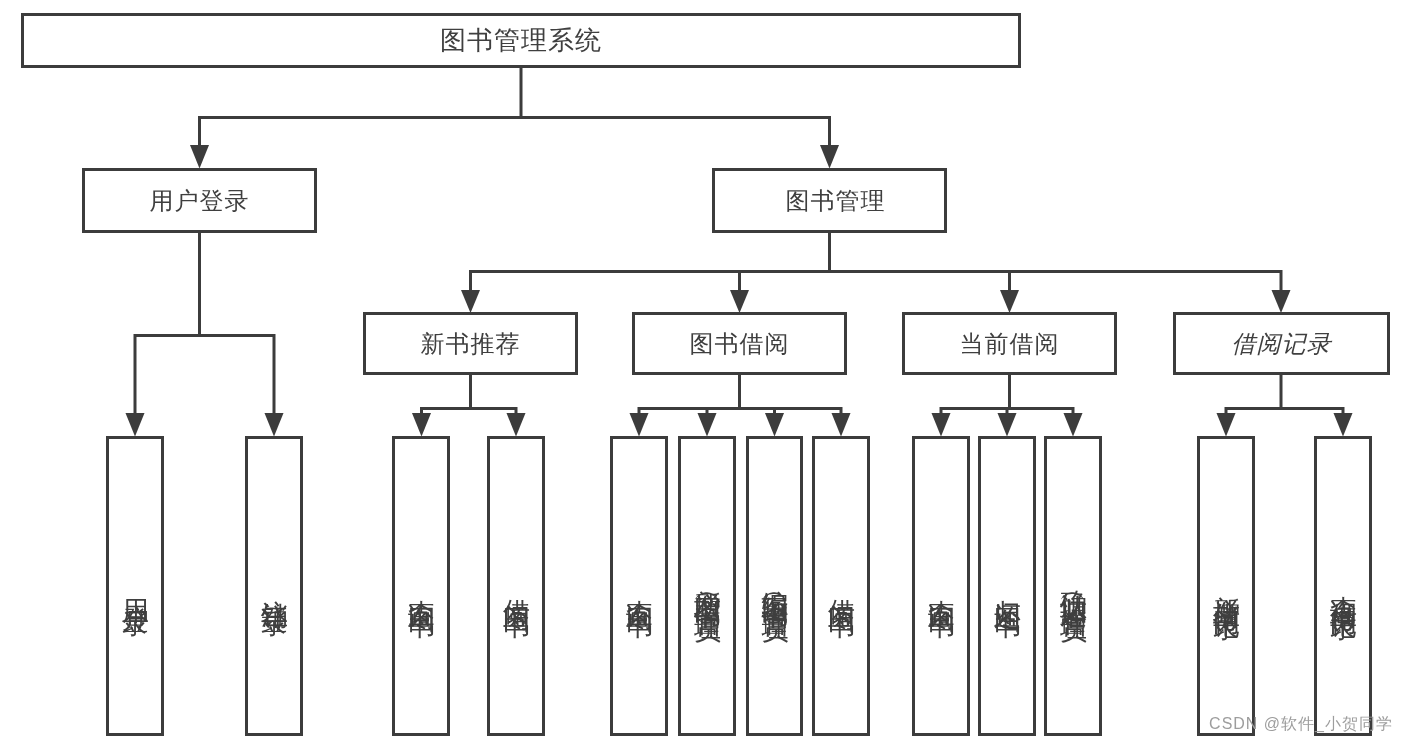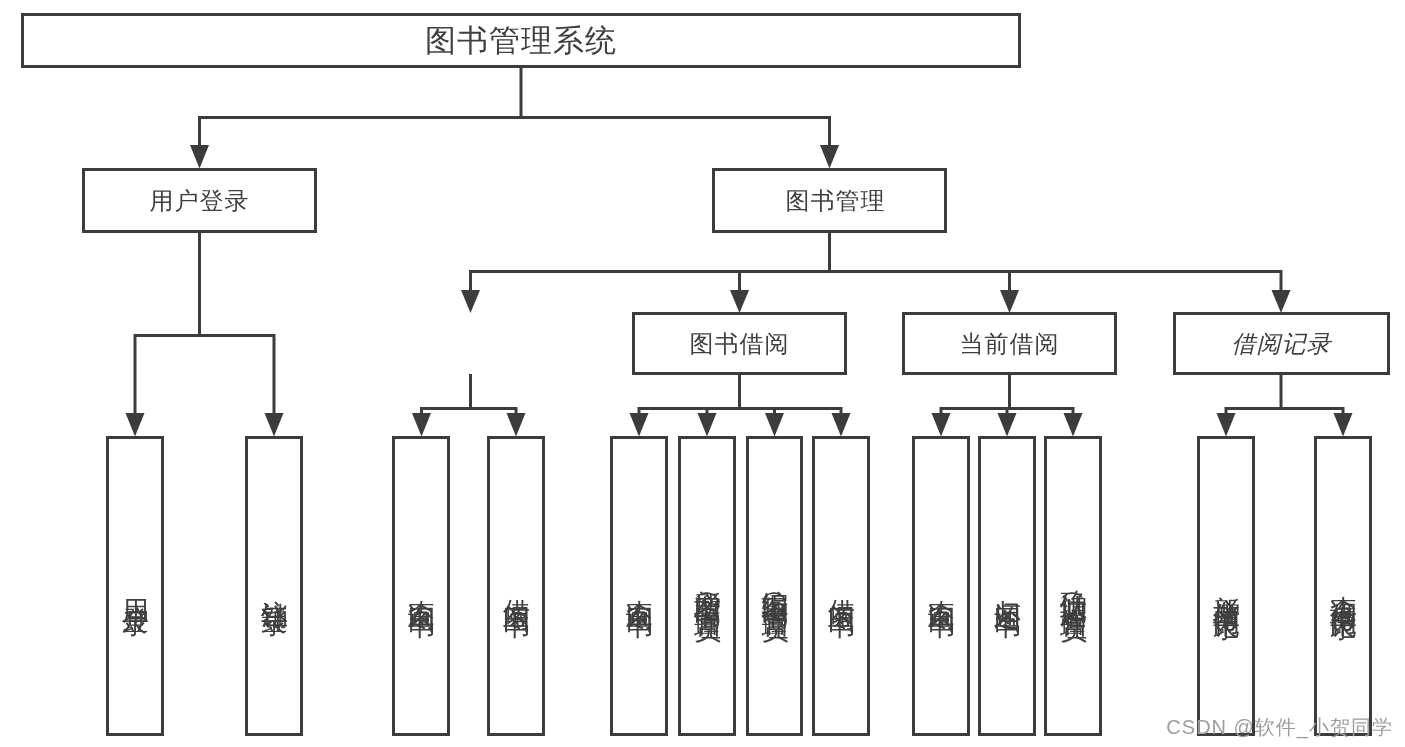--- a/index.html
+++ b/index.html
@@ -23,31 +23,31 @@
   .box{
     position:absolute;
     box-sizing:border-box;
     border:3px solid var(--line);
     background:var(--bg);
     display:flex;align-items:center;justify-content:center;
     font-size:24px;
     letter-spacing:1px;
     white-space:nowrap;
   }
-  .box.root{font-size:31px;}
+  .box.root{font-size:26px;}
   .vlabel{
     writing-mode:vertical-rl;
     font-size:27px;
     line-height:1;
     letter-spacing:4px;
   }
   #watermark{
     position:absolute;
     right:12px;top:714px;
-    font-size:20px;
+    font-size:16px;
     letter-spacing:1px;
     color:var(--watermark);
     z-index:10;
   }
 </style>
 </head>
 <body>
 
 <div id="canvas">
 
@@ -94,20 +94,23 @@
     <span>图书管理系统</span>
   </div>
 
   <div class="box" style="left:82px;top:168px;width:235px;height:65px;">
     <span>用户登录</span>
   </div>
   <div class="box" style="left:712px;top:168px;width:235px;height:65px;padding-left:12px;">
     <span>图书管理</span>
   </div>
 
+  <div class="box" style="left:363px;top:312px;width:215px;height:63px;">
+    <span>新书推荐</span>
+  </div>
   <div class="box" style="left:902px;top:312px;width:215px;height:63px;">
     <span>当前借阅</span>
   </div>
   <div class="box" style="left:632px;top:312px;width:215px;height:63px;">
     <span>图书借阅</span>
   </div>
   <div class="box" style="left:1173px;top:312px;width:217px;height:63px;font-style:italic;">
     <span>借阅记录</span>
   </div>
 

